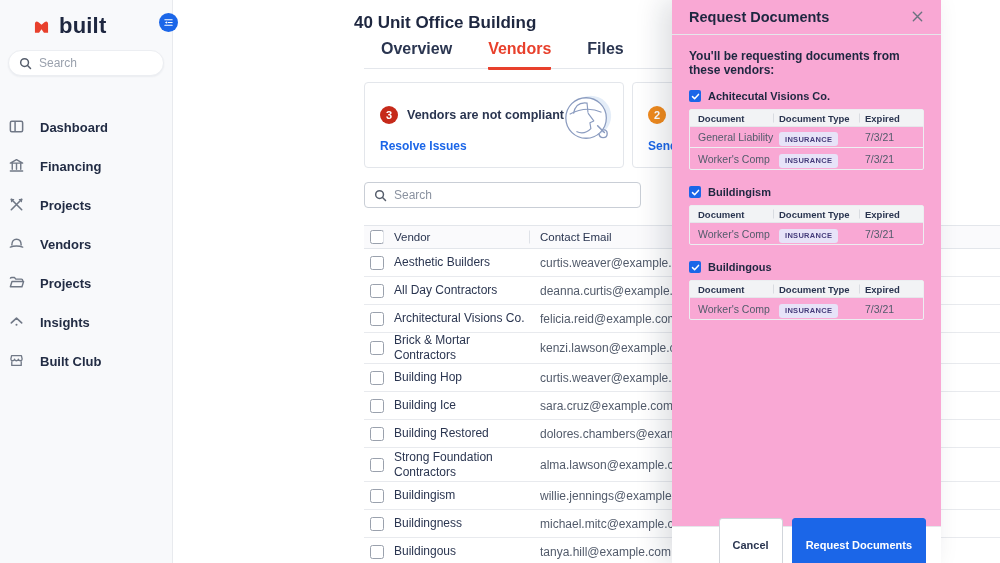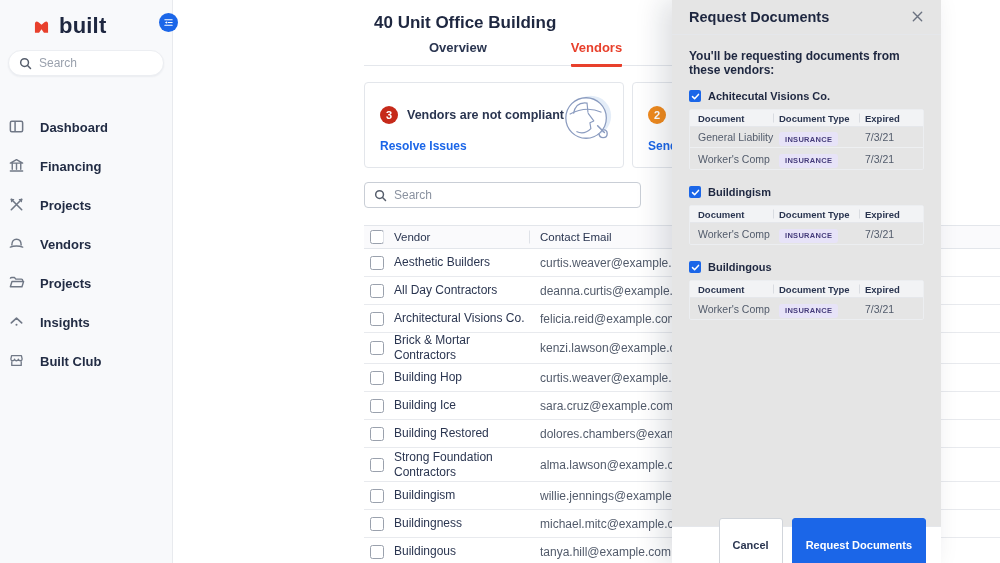--- a/index.html
+++ b/index.html
@@ -14,23 +14,23 @@
   .side-search input { border:none; outline:none; width:100px; font-size:12px; color:#3A4356; background:transparent; font-family:inherit; }
   .side-search input::placeholder { color:#9AA1AD; }
   .nav { position:absolute; top:96px; left:0; width:100%; }
   .nav-item { display:flex; align-items:flex-end; gap:15px; height:39px; padding-left:8px; cursor:pointer; }
   .nav-item .nav-label { font-size:13px; font-weight:bold; color:#222C44; }
   .nav-icon { width:17px; height:17px; display:inline-flex; }
 
   
   .main { position:absolute; left:174px; top:0; width:826px; height:563px; background:#fff; }
   .collapse-btn { position:absolute; left:159px; top:13px; width:19px; height:19px; border-radius:50%; background:#1B66E8; display:flex; align-items:center; justify-content:center; z-index:5; cursor:pointer; }
-  .page-title { position:absolute; left:200px; top:13px; font-size:17px; font-weight:bold; color:#1E2740; }
+  .page-title { position:absolute; left:180px; top:13px; font-size:17px; font-weight:bold; color:#1E2740; }
   .tabs { position:absolute; left:190px; top:40px; width:466px; display:flex; gap:36px; padding-left:17px; border-bottom:1px solid #E4E7EC; }
-  .tab { font-size:13px; font-weight:bold; color:#2A3550; padding-bottom:9px; cursor:pointer;margin-left:48px; }
+  .tab { font-size:16px; font-weight:bold; color:#2A3550; padding-bottom:9px; cursor:pointer; }
   .tab.active { color:#E8402C; border-bottom:3px solid #E8402C; margin-bottom:-2px; border-radius:1px; }
 
   
   .card { position:absolute; top:82px; height:86px; background:#fff; border:1px solid #E3E6EB; border-radius:4px; }
   .card1 { left:190px; width:260px; }
   .card2 { left:458px; width:278px; }
   .card-row { display:flex; align-items:center; gap:9px; margin:23px 0 0 15px; }
   .count-badge { width:18px; height:18px; border-radius:50%; color:#fff; font-size:11px; font-weight:bold; display:flex; align-items:center; justify-content:center; flex:0 0 auto; }
   .badge-red { background:#C62A1A; }
   .badge-orange { background:#F08A1D; }
@@ -52,21 +52,21 @@
   .c-email { width:166px; flex:0 0 auto; }
   .c-type { width:110px; flex:0 0 auto; }
   .c-start { flex:1; }
   .vhead > div { position:relative; font-size:11.5px; font-weight:normal; color:#2A3550; }
   .vhead > div.sep::before { content:""; position:absolute; left:-11px; top:50%; transform:translateY(-50%); width:1px; height:13px; background:#DFE2E8; }
   .cell { font-size:12px; color:#525B6B; }
   .cell.vname { color:#2A3550; line-height:1.25; }
   .cbox { width:14px; height:14px; border:1.5px solid #9AA1AD; border-radius:2.5px; background:#fff; cursor:pointer; }
 
   
-  .modal { position:absolute; left:672px; top:0; width:269px; height:563px; background:#e5e5e5; box-shadow:-10px 0 26px rgba(15,25,50,.14); z-index:10; }
+  .modal { position:absolute; left:672px; top:0; width:269px; height:563px; background:#f9a8d4; box-shadow:-10px 0 26px rgba(15,25,50,.14); z-index:10; }
   .modal-header { display:flex; align-items:center; justify-content:space-between; height:35px; padding:0 17px; border-bottom:1px solid #E5E7EB; }
   .modal-title { font-size:14.5px; font-weight:bold; color:#1E2740; }
   .modal-close { font-size:13px; color:#6B7280; cursor:pointer; line-height:1; }
   .modal-body { padding:14px 17px 0 17px; }
   .modal-sub { font-size:12px; font-weight:bold; color:#1E2740; margin-bottom:13px; }
   .vgroup { margin-bottom:16px; }
   .vgroup-head { display:flex; align-items:center; gap:7px; margin-bottom:7px; }
   .bluebox { width:12px; height:12px; border-radius:2px; background:#1B66E8; display:flex; align-items:center; justify-content:center; cursor:pointer; flex:0 0 auto; }
   .vgroup-name { font-size:11px; font-weight:bold; color:#1E2740; }
   .dtable { width:100%; border:1px solid #ECEEF1; border-radius:2px; }

